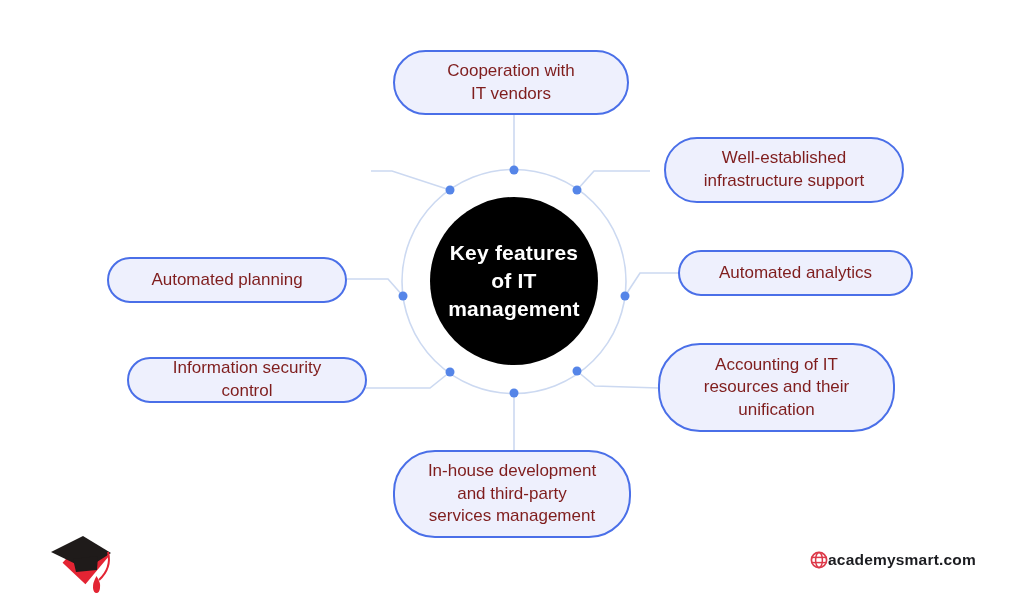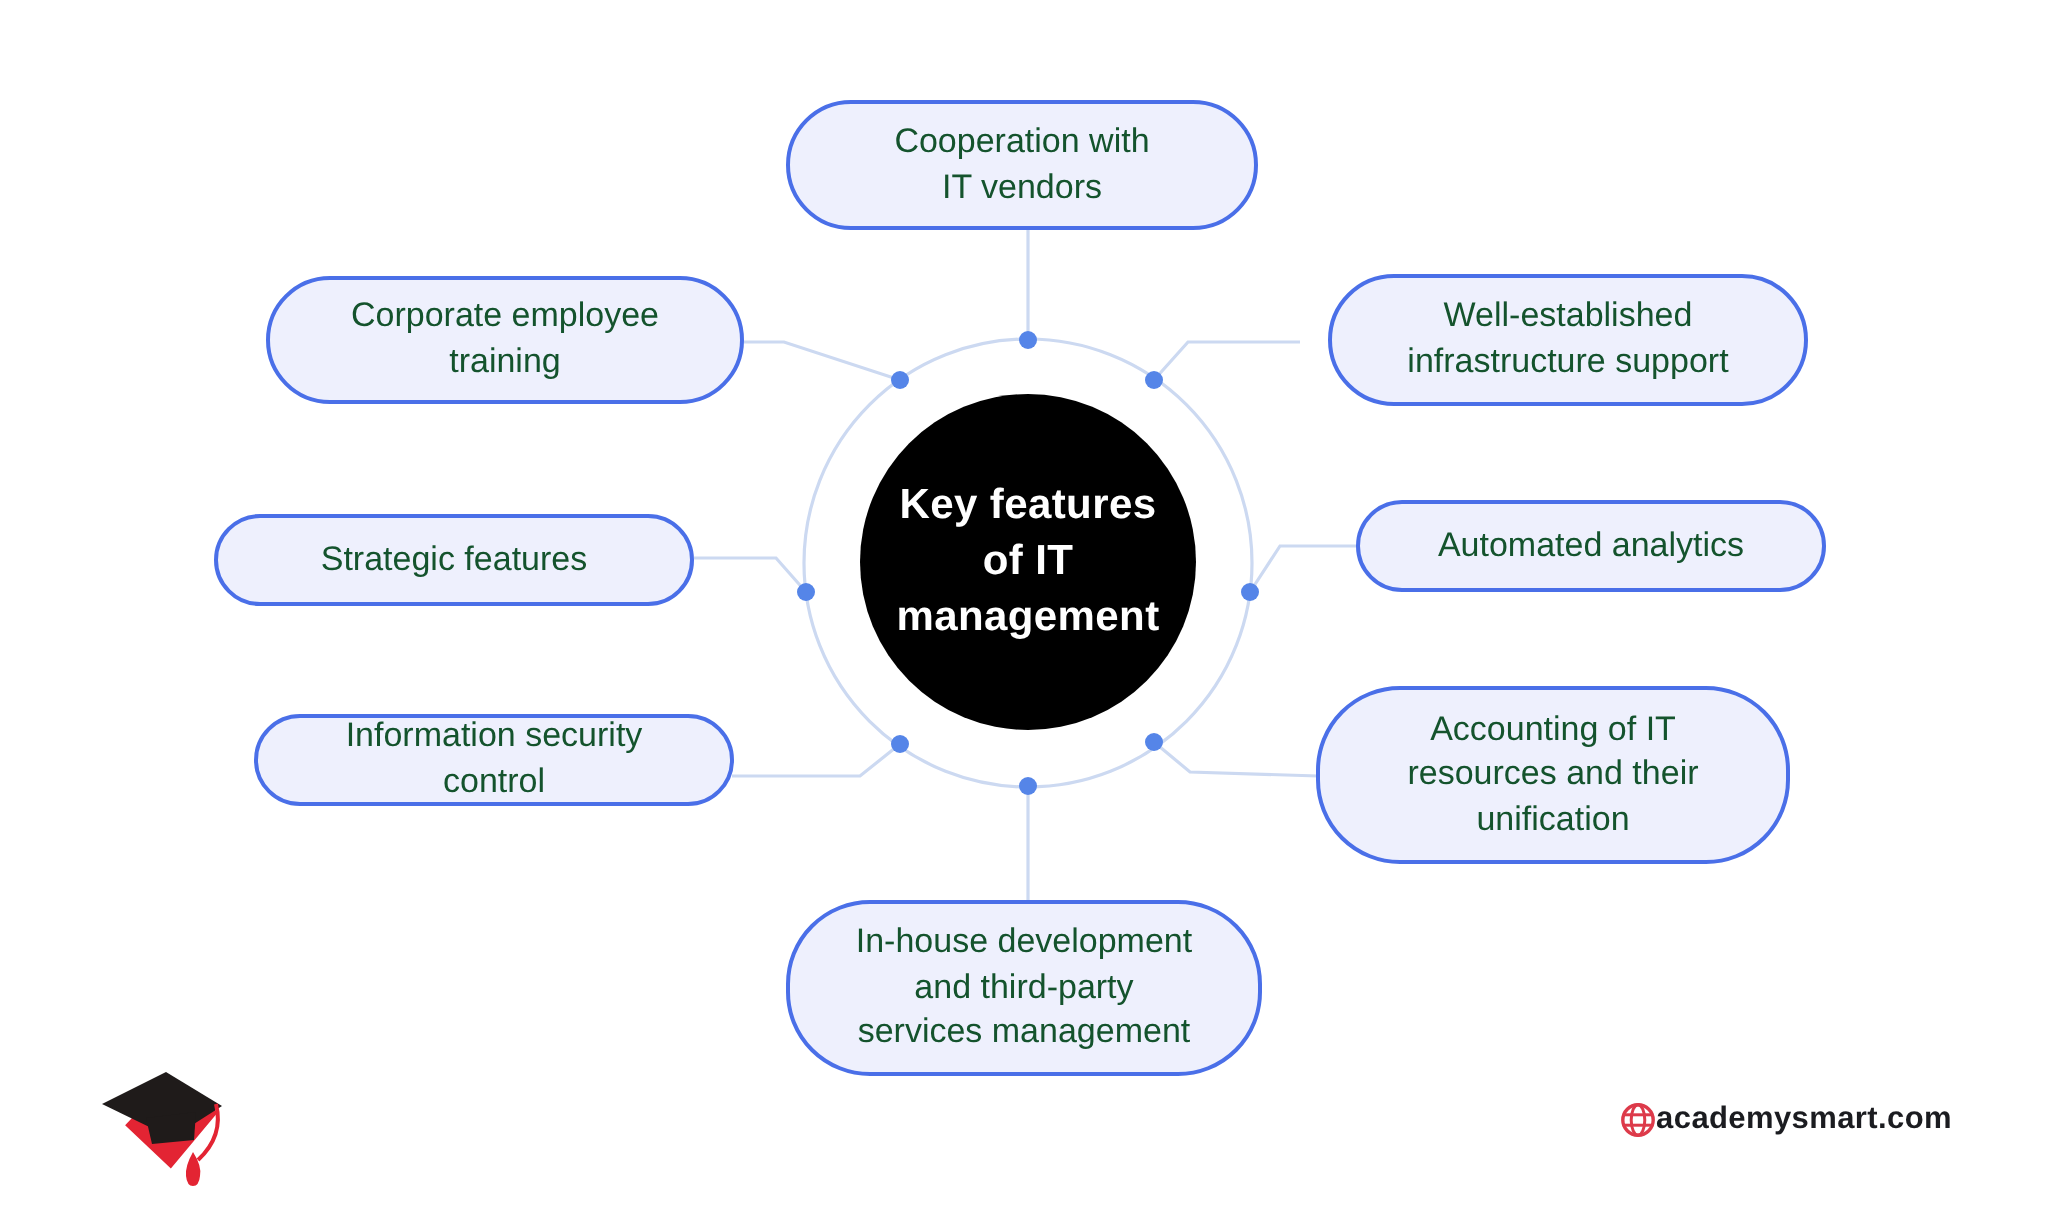--- a/index.html
+++ b/index.html
@@ -21,21 +21,21 @@
     color:#ffffff;font-size:21px;font-weight:bold;line-height:1.32;
     text-align:center;white-space:pre-line;letter-spacing:.2px;
   }
   .pill{
     position:absolute;z-index:1;
     background:#eef0fd;border:2px solid #4a6fe8;
     display:flex;align-items:center;justify-content:center;
     box-sizing:border-box;
   }
   .pill-label{
-    color:#14532d;font-size:17px;line-height:1.33;text-align:center;
+    color:#7f1d1d;font-size:17px;line-height:1.33;text-align:center;
     white-space:pre-line;
   }
   .pill-cooperation{left:393px;top:50px;width:236px;height:65px;border-radius:33px;}
   .pill-corporate{left:133px;top:138px;width:239px;height:64px;border-radius:32px;}
   .pill-strategic{left:107px;top:257px;width:240px;height:46px;border-radius:23px;}
   .pill-infosec{left:127px;top:357px;width:240px;height:46px;border-radius:31px;}
   .pill-inhouse{left:393px;top:450px;width:238px;height:88px;border-radius:42px;}
   .pill-wellestablished{left:664px;top:137px;width:240px;height:66px;border-radius:33px;}
   .pill-automated{left:678px;top:250px;width:235px;height:46px;border-radius:23px;}
   .pill-accounting{left:658px;top:343px;width:237px;height:89px;border-radius:42px;}
@@ -86,26 +86,22 @@
   <div class="center-circle">
     <div class="center-label">Key features
 of IT
 management</div>
   </div>
 
   <div class="pill pill-cooperation">
     <div class="pill-label">Cooperation with
 IT vendors</div>
   </div>
-  <div class="pill pill-corporate">
-    <div class="pill-label">Corporate employee
-training</div>
-  </div>
   <div class="pill pill-strategic">
-    <div class="pill-label">Strategic features</div>
+    <div class="pill-label">Automated planning</div>
   </div>
   <div class="pill pill-infosec">
     <div class="pill-label">Information security
 control</div>
   </div>
   <div class="pill pill-inhouse">
     <div class="pill-label">In-house development
 and third-party
 services management</div>
   </div>

